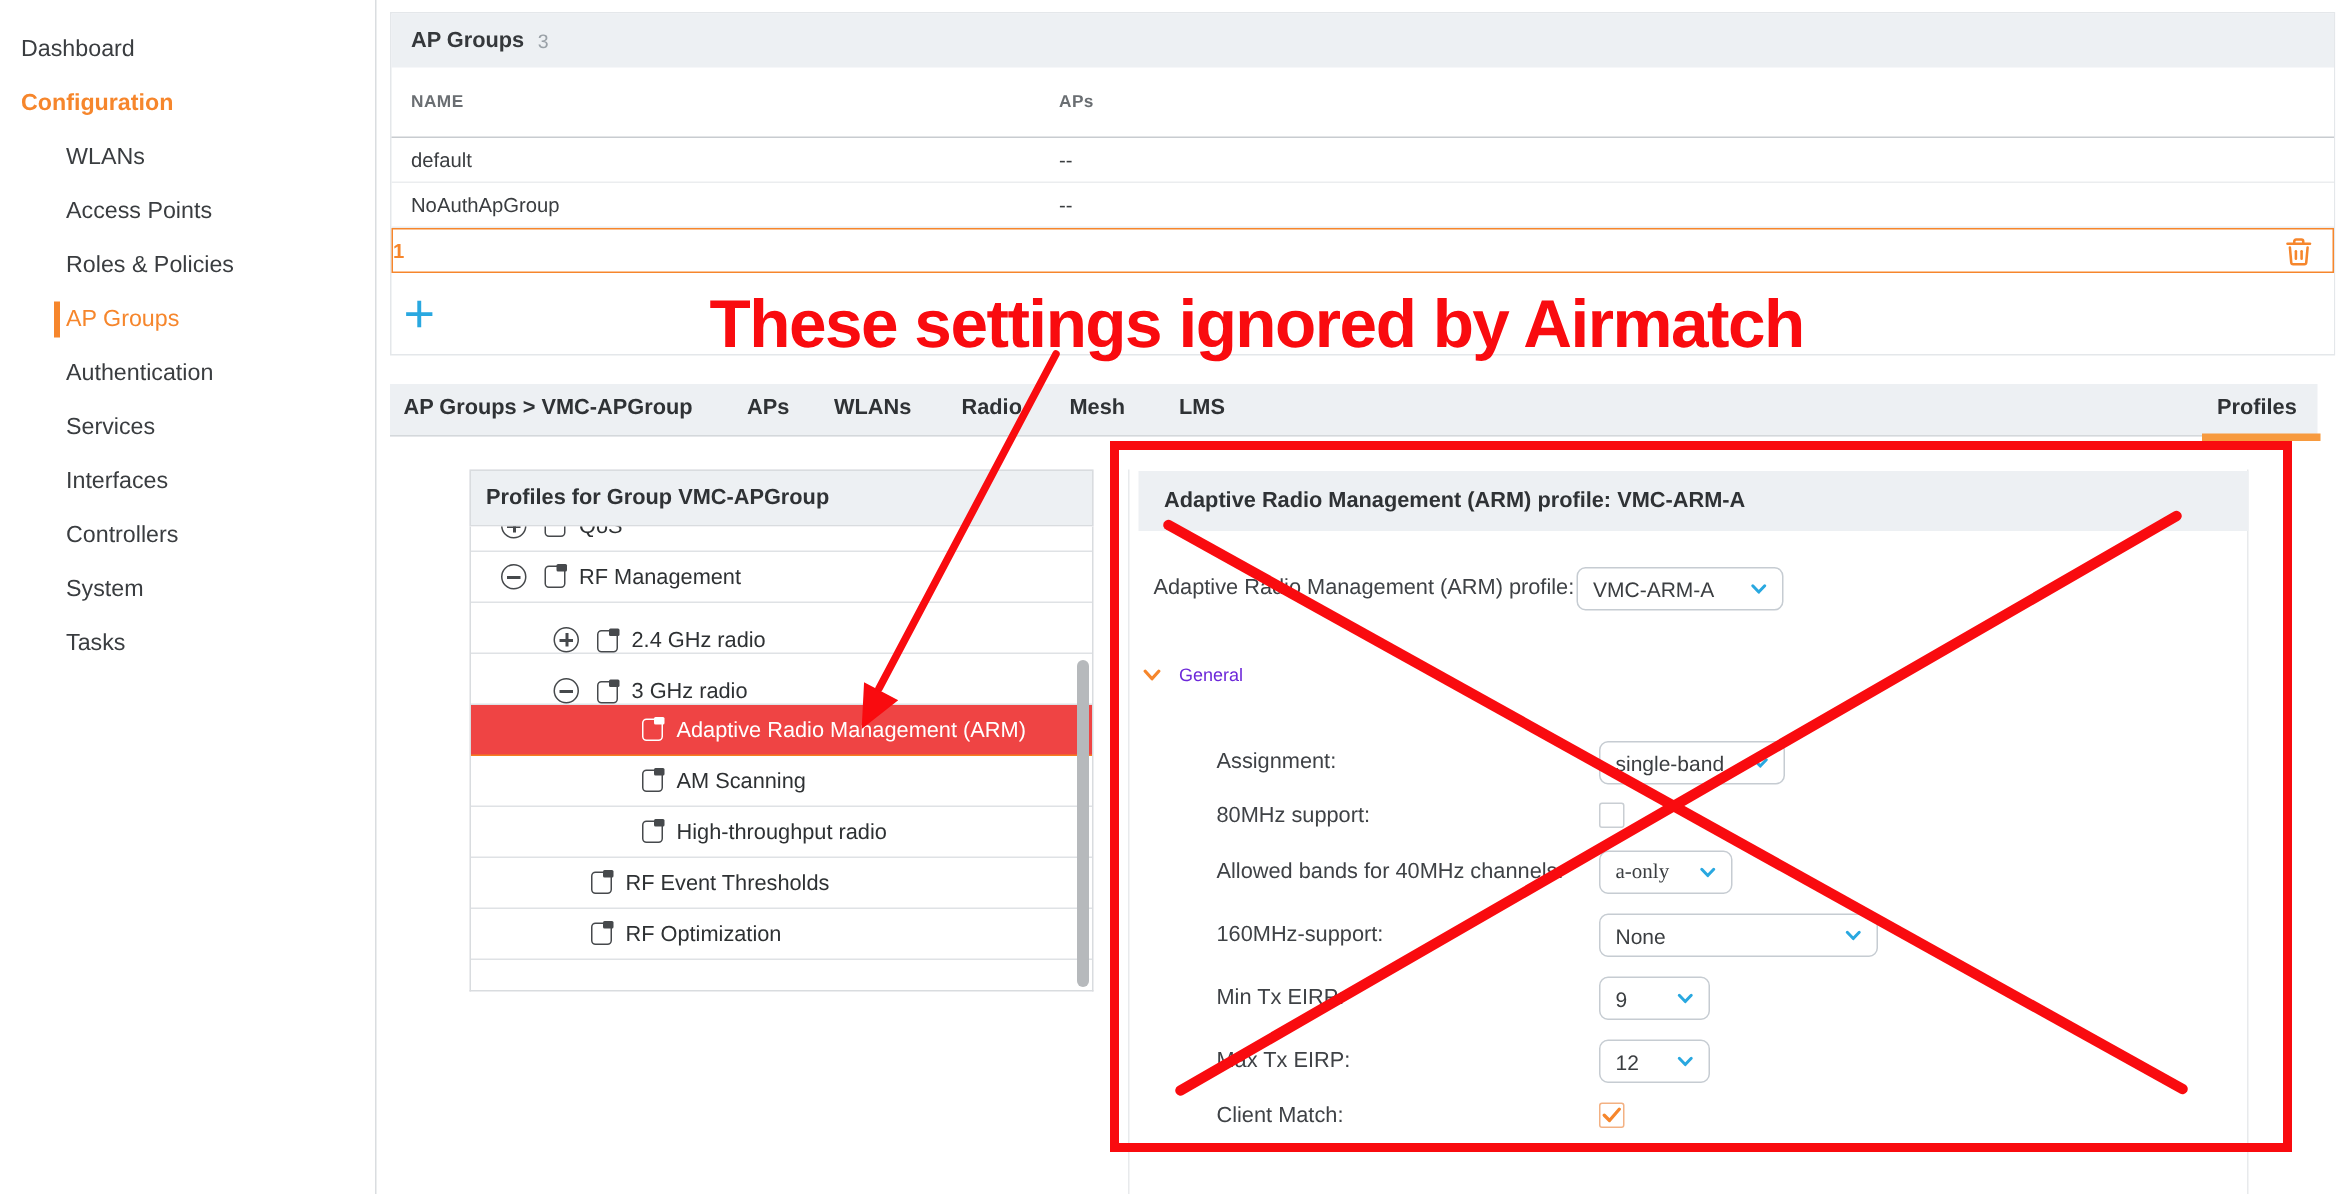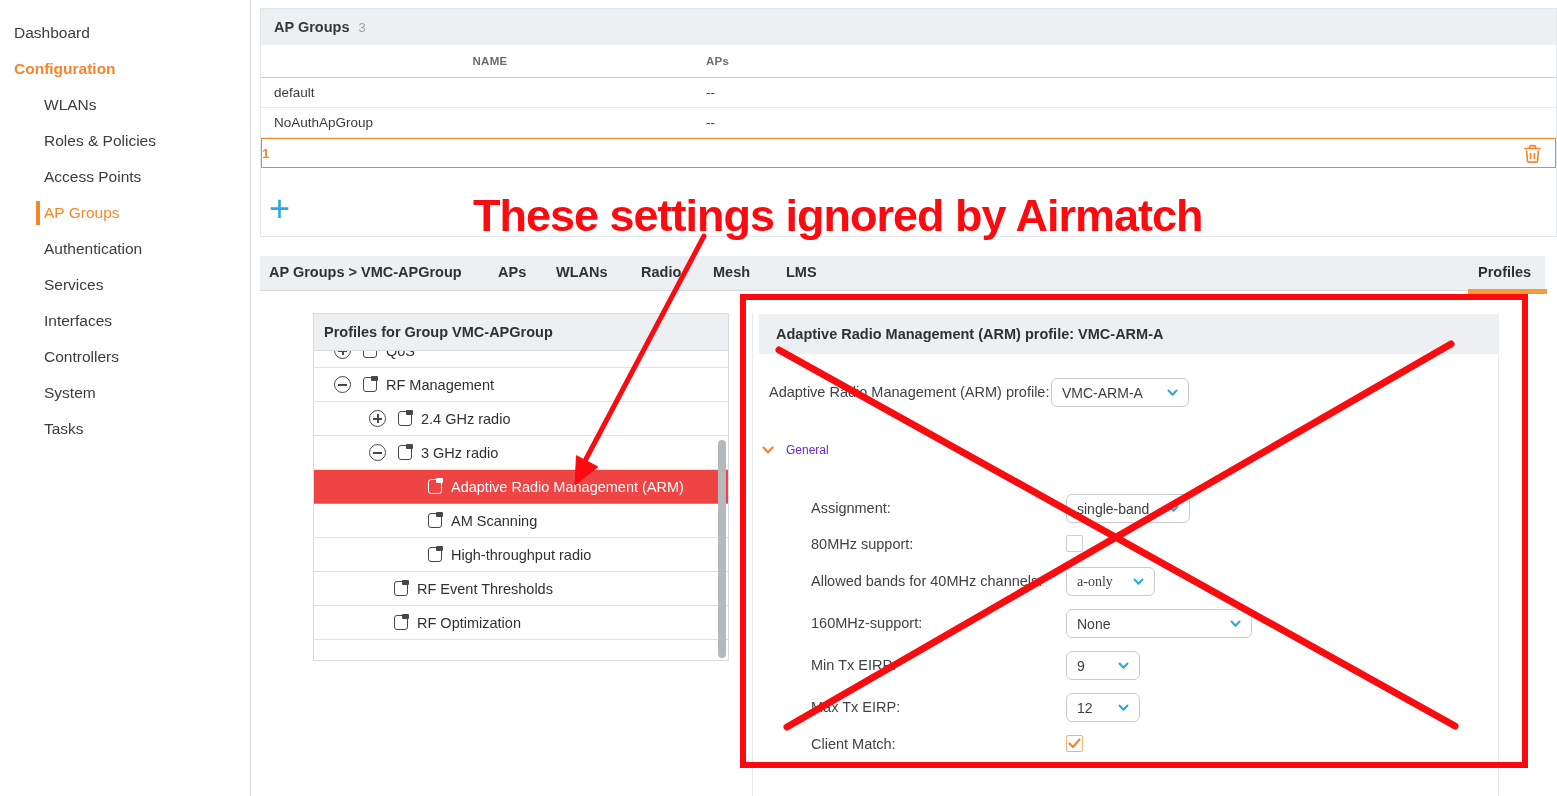--- a/index.html
+++ b/index.html
@@ -16,22 +16,22 @@
   .sb-item.cfg { color:#f6862c; font-weight:bold; }
   .sb-item.current { color:#f6862c; }
   .active-bar { position:absolute; left:36px; top:6px; width:4px; height:24px; background:#f6862c; }
 
   
   .ap-card { position:absolute; left:260px; top:8px; width:1297px; height:229px;
              border:1px solid #e4e7ea; background:#fff; }
   .tbl-header { height:36px; background:#edf0f3; display:flex; align-items:center; padding-left:13px; }
   .tbl-title { font-size:14.5px; font-weight:bold; color:#35383b; }
   .tbl-count { font-size:13px; color:#9aa1a7; margin-left:9px; }
-  .tbl-cols  { height:33px; display:flex; align-items:center; border-bottom:1px solid #c8ccd0;
-               font-size:11.5px; font-weight:bold; color:#6a6e72; letter-spacing:.3px;text-align:center; }
+  .tbl-cols  { height:47px; display:flex; align-items:center; border-bottom:1px solid #c8ccd0;
+               font-size:11.5px; font-weight:bold; color:#6a6e72; letter-spacing:.3px; }
   .cell-name { width:445px; padding-left:13px; }
   .tbl-row   { height:30px; display:flex; align-items:center; border-bottom:1px solid #ebedef;
                font-size:13.5px; color:#3a3d40; position:relative; cursor:pointer; }
   .tbl-row.selected { color:#f6862c; font-weight:bold; border:1.5px solid #f6862c; }
   .trash { position:absolute; right:13px; top:5px; width:19px; height:20px; cursor:pointer; }
   .add-btn { position:absolute; left:8px; top:182px; font-size:36px; font-weight:400;
              color:#29a8e0; cursor:pointer; line-height:1; }
 
   
   .red-headline { position:absolute; left:473px; top:190px; font-size:45px; font-weight:bold;
@@ -46,21 +46,21 @@
 
   
   .tree-panel { position:absolute; left:313px; top:313px; width:416px; }
   .tree-head { height:38px; background:#edf0f3; border:1px solid #d9dcdf; display:flex;
                align-items:center; padding-left:10px; font-size:14.5px; font-weight:bold; color:#2f3235; }
   .tree-body { position:relative; height:310px; border:1px solid #d9dcdf; border-top:none;
                overflow:hidden; background:#fff; }
   .tnode { height:34px; border-bottom:1px solid #dfe2e5; display:flex; align-items:center;
            font-size:14.5px; color:#2e3133; cursor:pointer; }
   .tnode.clip { margin-top:-17px; }
-  .ind1 { padding-left:20px; } .ind2 { padding-left:55px; }
+  .ind1 { padding-left:20px; } .ind2 { padding-left:55px;align-items:flex-end; }
   .ind2b { padding-left:80px; } .ind3 { padding-left:114px; }
   .expander { width:17px; height:17px; border:1.5px solid #46494c; border-radius:50%;
               position:relative; margin-right:12px; flex:0 0 auto; }
   .expander::before { content:''; position:absolute; left:3px; right:3px; top:50%;
                       margin-top:-1px; height:2px; background:#46494c; }
   .expander.plus::after { content:''; position:absolute; top:3px; bottom:3px; left:50%;
                       margin-left:-1px; width:2px; background:#46494c; }
   .doc { width:14px; height:15px; border:1.5px solid #46494c; border-radius:3px;
          position:relative; margin-right:9px; flex:0 0 auto; }
   .doc::after { content:''; position:absolute; top:-2px; right:-2px; width:7px; height:5px;
@@ -103,24 +103,24 @@
     <div class="sb-item">
         <span>Dashboard</span>
       </div>
     <div class="sb-item cfg">
         <span>Configuration</span>
       </div>
     <div class="sb-item child">
         <span>WLANs</span>
       </div>
     <div class="sb-item child">
+        <span>Access Points</span>
+      </div>
+    <div class="sb-item child">
         <span>Roles &amp; Policies</span>
-      </div>
-    <div class="sb-item child">
-        <span>Access Points</span>
       </div>
     <div class="sb-item child current">
       <span class="active-bar"></span>
       <span>AP Groups</span>
     </div>
     <div class="sb-item child">
         <span>Authentication</span>
       </div>
     <div class="sb-item child">
         <span>Services</span>

